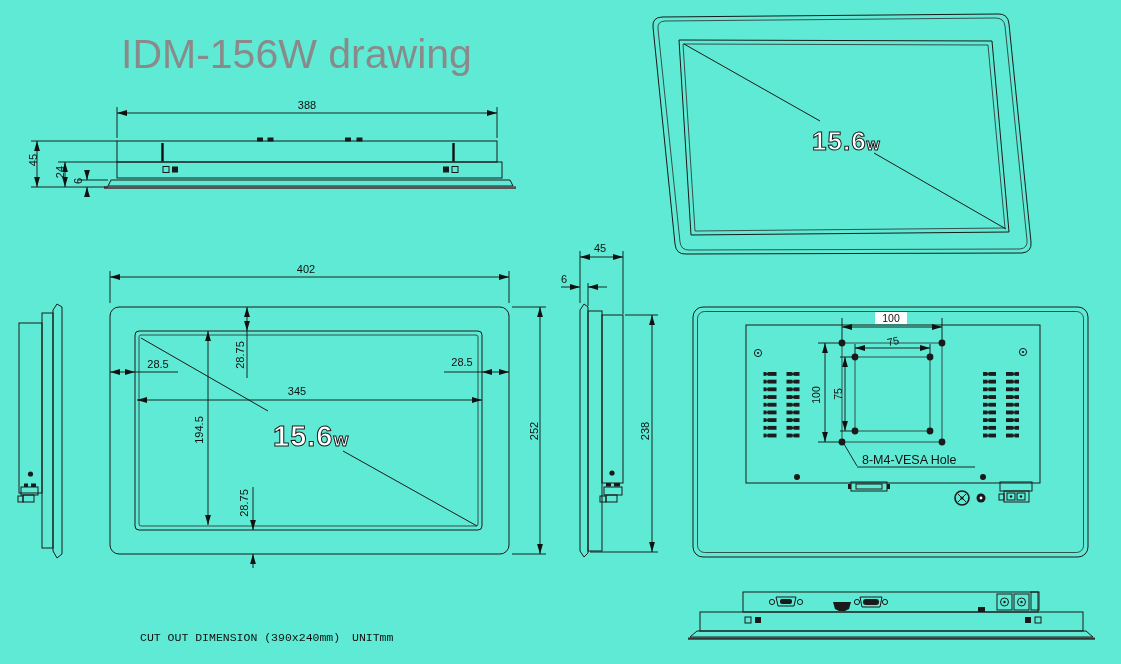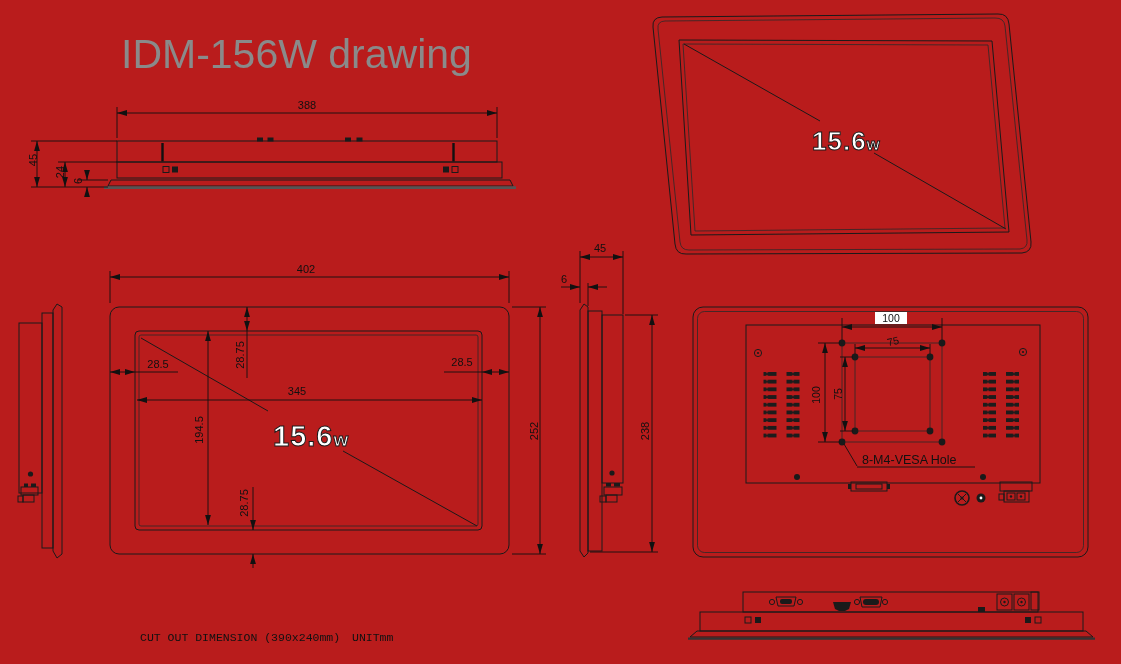--- a/index.html
+++ b/index.html
@@ -1,16 +1,16 @@
 <!DOCTYPE html>
 <html><head>
 <meta charset="utf-8">
 <style>
   html,body{margin:0;padding:0;background:#ffffff;}
-  #stage{position:relative;width:1121px;height:664px;background:#b91c1c;overflow:hidden;
+  #stage{position:relative;width:1121px;height:664px;background:#5eead4;overflow:hidden;
          font-family:"Liberation Sans",sans-serif;}
   svg{position:absolute;left:0;top:0;}
   .ln{stroke:#1a1a1a;stroke-width:1;fill:none;}
   .ln2{stroke:#1a1a1a;stroke-width:1.6;fill:none;}
   .thin{stroke:#2a2a2a;stroke-width:0.8;fill:none;}
   .fillb{fill:#1a1a1a;stroke:none;}
   .dim{stroke:#111;stroke-width:0.9;fill:none;}
   text{fill:#111;font-family:"Liberation Sans",sans-serif;}
   .dimtxt{font-size:11px;}
   .dimtxt-s{font-size:10.5px;}

